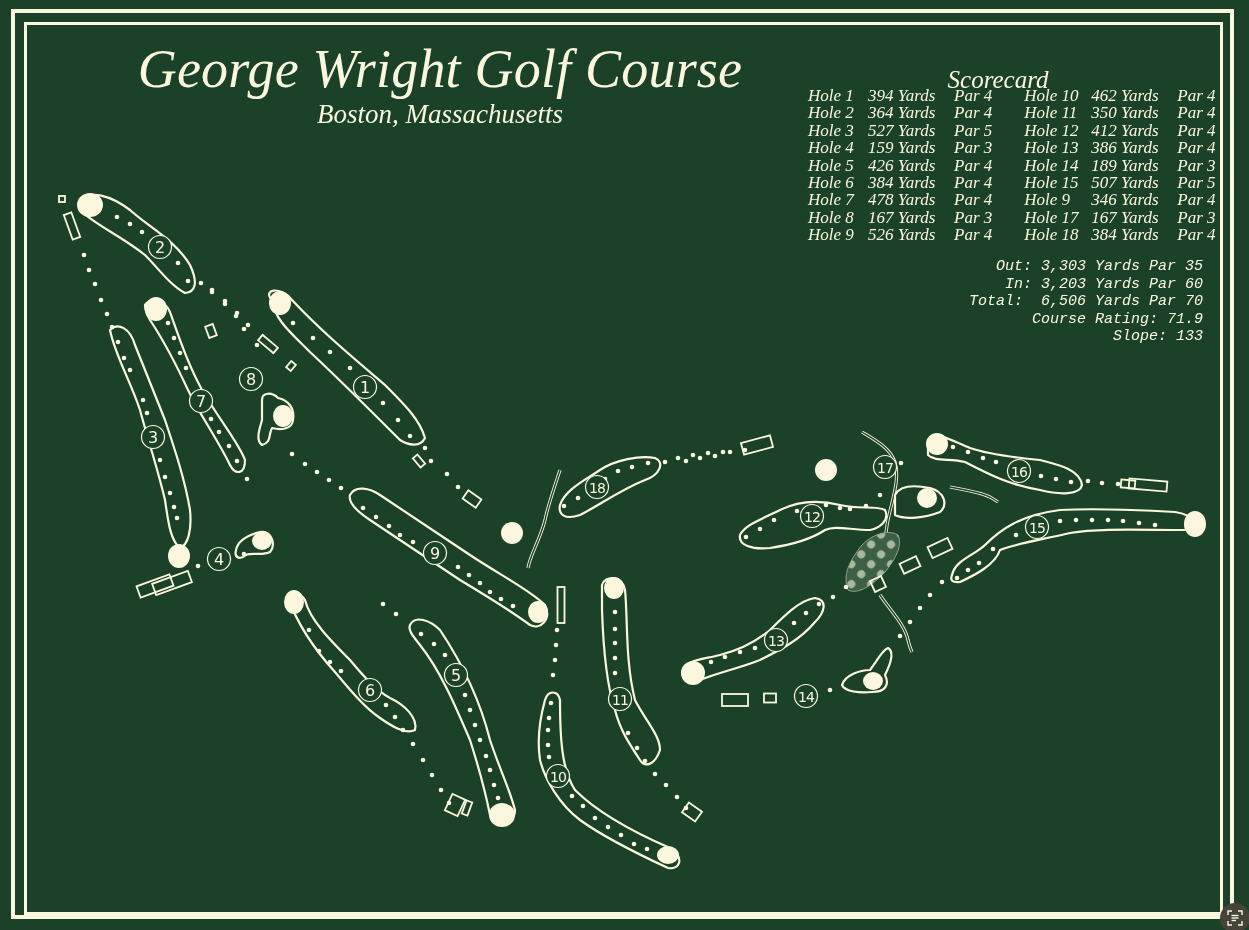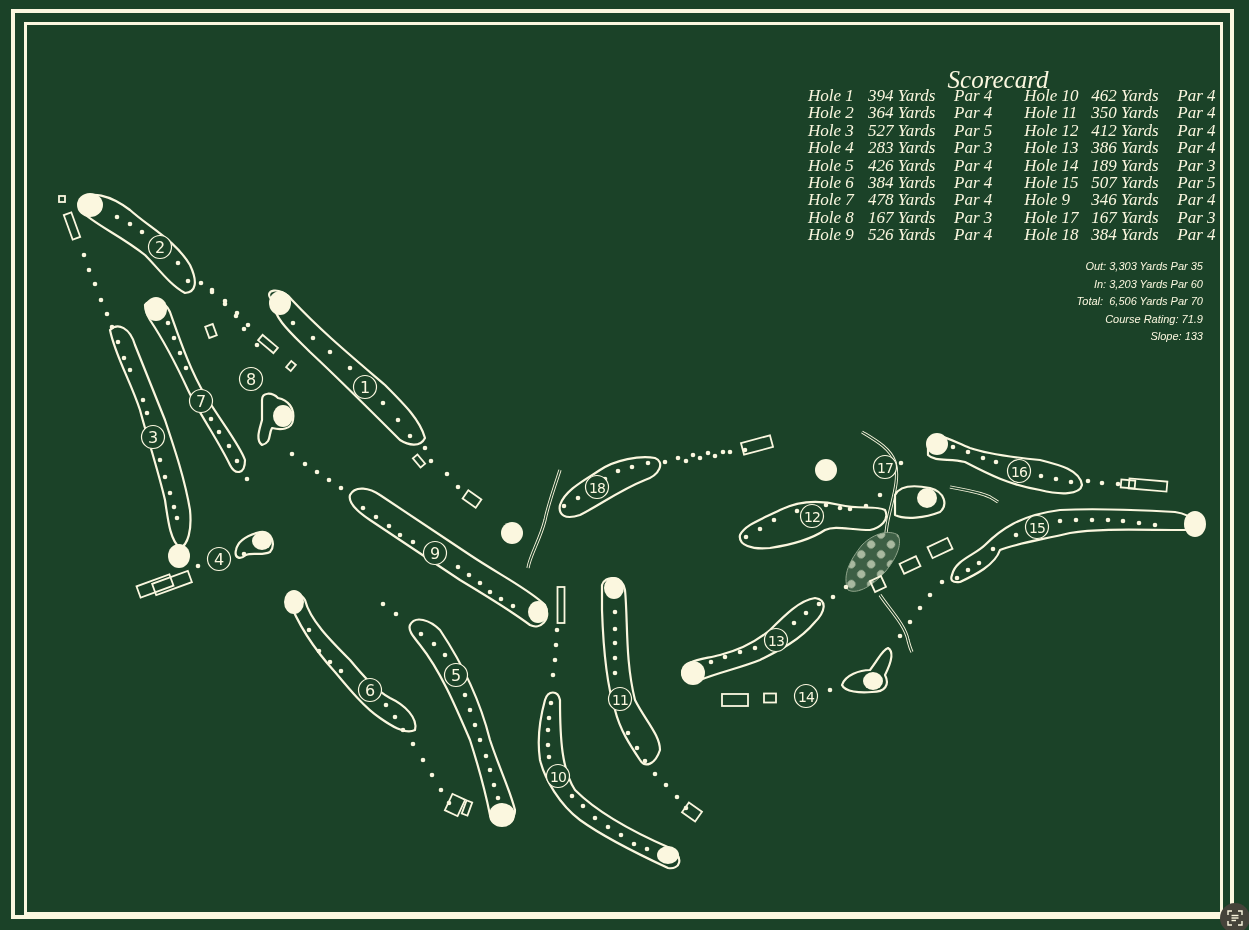--- a/index.html
+++ b/index.html
@@ -39,21 +39,21 @@
   .sc-col { display: flex; }
   .sc-col.left { width: 205px; }
   .sc-col.right { width: 193px; margin-left: 32px; }
   .sc-hole { display: inline-block; }
   .left .sc-hole { width: 60px; }
   .right .sc-hole { width: 67px; }
   .sc-yards { display: inline-block; width: 86px; }
   .sc-par { display: inline-block; }
   .totals {
     position: absolute; right: 46px; top: 258px; text-align: right;
-    font-family: Liberation Sans, sans-serif; font-style: italic; font-size: 11px; line-height: 17.6px;
+    font-family: Liberation Mono, monospace; font-style: italic; font-size: 15px; line-height: 17.6px;
   }
   .totals div { white-space: pre; }
   .ocr-button {
     position: absolute; left: 1220px; top: 903px; width: 30px; height: 30px;
     border-radius: 50%; background: #45433a;
     display: flex; align-items: center; justify-content: center;
     cursor: pointer;
   }
 </style>
 </head>
@@ -393,39 +393,41 @@
         <circle cx="693" cy="455" r="2.3" fill="#fbf7df"></circle>
         <circle cx="708" cy="453" r="2.3" fill="#fbf7df"></circle>
         <circle cx="723" cy="452" r="2.3" fill="#fbf7df"></circle>
         <circle cx="597" cy="487" r="11.5" fill="#1b4228" stroke="#fbf7df" stroke-width="1.2"></circle>
         <text x="597" y="493" text-anchor="middle" fill="#fbf7df" font-family="&quot;DejaVu Sans&quot;, sans-serif" font-size="14" letter-spacing="-1">18</text>
       </g>
     </g>
 </svg>
 
 <div class="title-block">
+  <div class="title">George Wright Golf Course</div>
+  <div class="subtitle">Boston, Massachusetts</div>
 </div>
 
 <div class="scorecard-title">Scorecard</div>
 
 <div class="scorecard">
   <div class="sc-row">
     <div class="sc-col left"><span class="sc-hole">Hole 1</span><span class="sc-yards">394 Yards</span><span class="sc-par">Par 4</span></div>
     <div class="sc-col right"><span class="sc-hole">Hole 10</span><span class="sc-yards">462 Yards</span><span class="sc-par">Par 4</span></div>
   </div>
   <div class="sc-row">
     <div class="sc-col left"><span class="sc-hole">Hole 2</span><span class="sc-yards">364 Yards</span><span class="sc-par">Par 4</span></div>
     <div class="sc-col right"><span class="sc-hole">Hole 11</span><span class="sc-yards">350 Yards</span><span class="sc-par">Par 4</span></div>
   </div>
   <div class="sc-row">
     <div class="sc-col left"><span class="sc-hole">Hole 3</span><span class="sc-yards">527 Yards</span><span class="sc-par">Par 5</span></div>
     <div class="sc-col right"><span class="sc-hole">Hole 12</span><span class="sc-yards">412 Yards</span><span class="sc-par">Par 4</span></div>
   </div>
   <div class="sc-row">
-    <div class="sc-col left"><span class="sc-hole">Hole 4</span><span class="sc-yards">283 Yards</span><span class="sc-par">Par 3</span></div>
+    <div class="sc-col left"><span class="sc-hole">Hole 4</span><span class="sc-yards">159 Yards</span><span class="sc-par">Par 3</span></div>
     <div class="sc-col right"><span class="sc-hole">Hole 13</span><span class="sc-yards">386 Yards</span><span class="sc-par">Par 4</span></div>
   </div>
   <div class="sc-row">
     <div class="sc-col left"><span class="sc-hole">Hole 5</span><span class="sc-yards">426 Yards</span><span class="sc-par">Par 4</span></div>
     <div class="sc-col right"><span class="sc-hole">Hole 14</span><span class="sc-yards">189 Yards</span><span class="sc-par">Par 3</span></div>
   </div>
   <div class="sc-row">
     <div class="sc-col left"><span class="sc-hole">Hole 6</span><span class="sc-yards">384 Yards</span><span class="sc-par">Par 4</span></div>
     <div class="sc-col right"><span class="sc-hole">Hole 15</span><span class="sc-yards">507 Yards</span><span class="sc-par">Par 5</span></div>
   </div>

